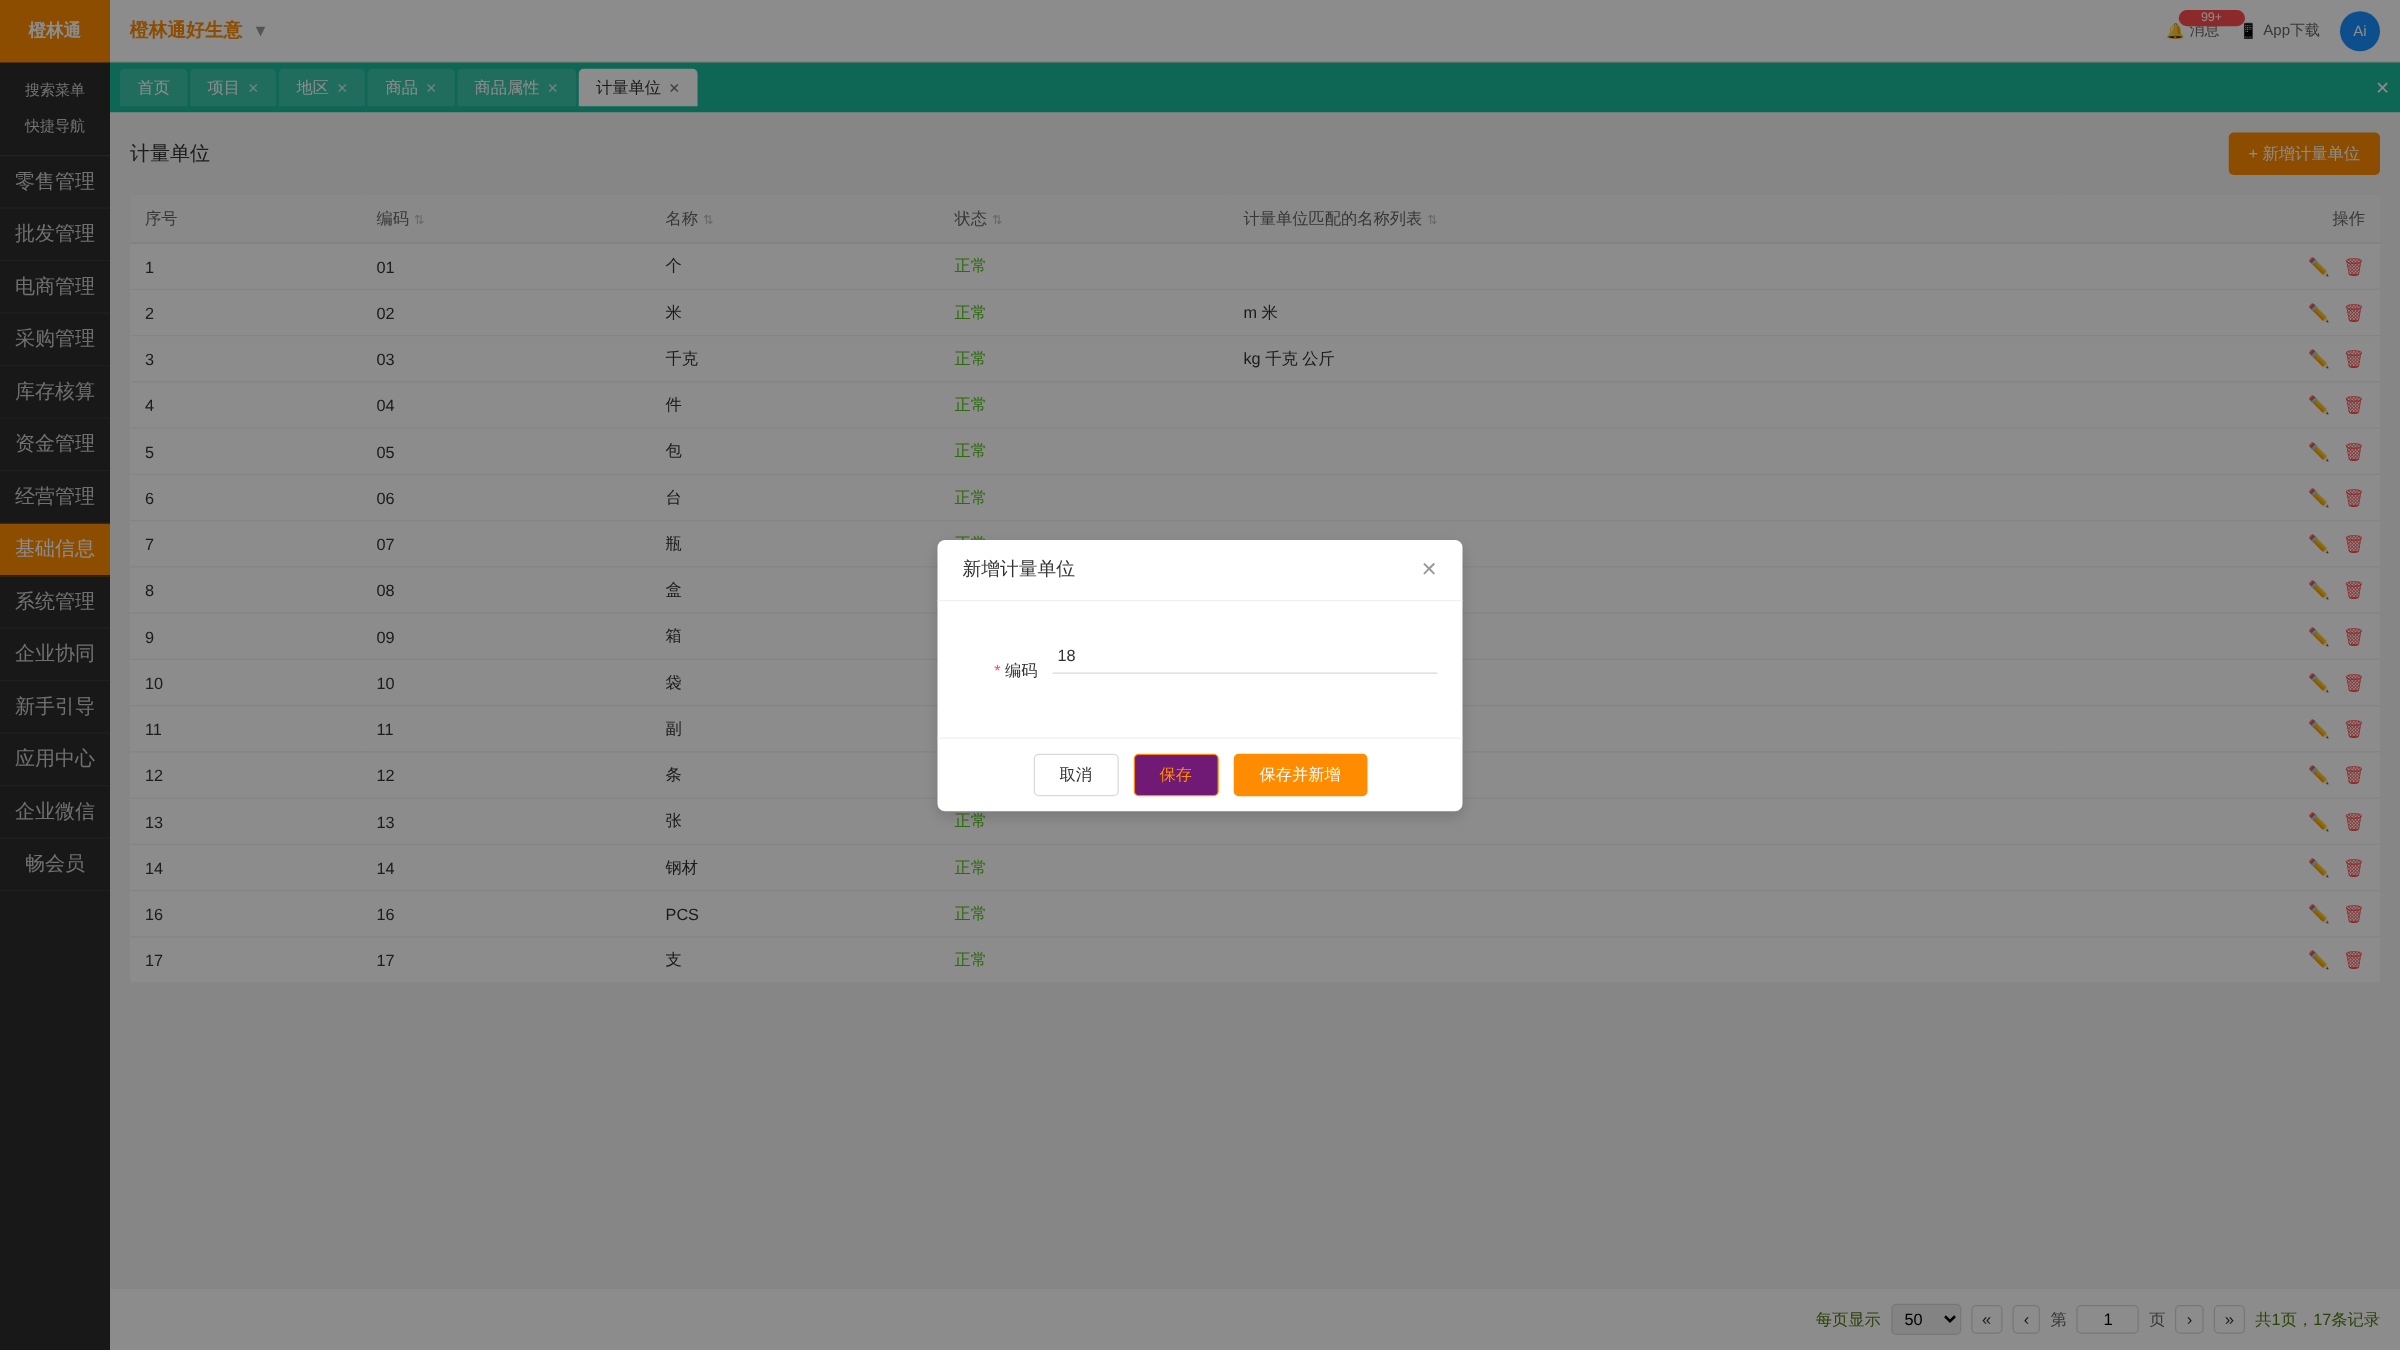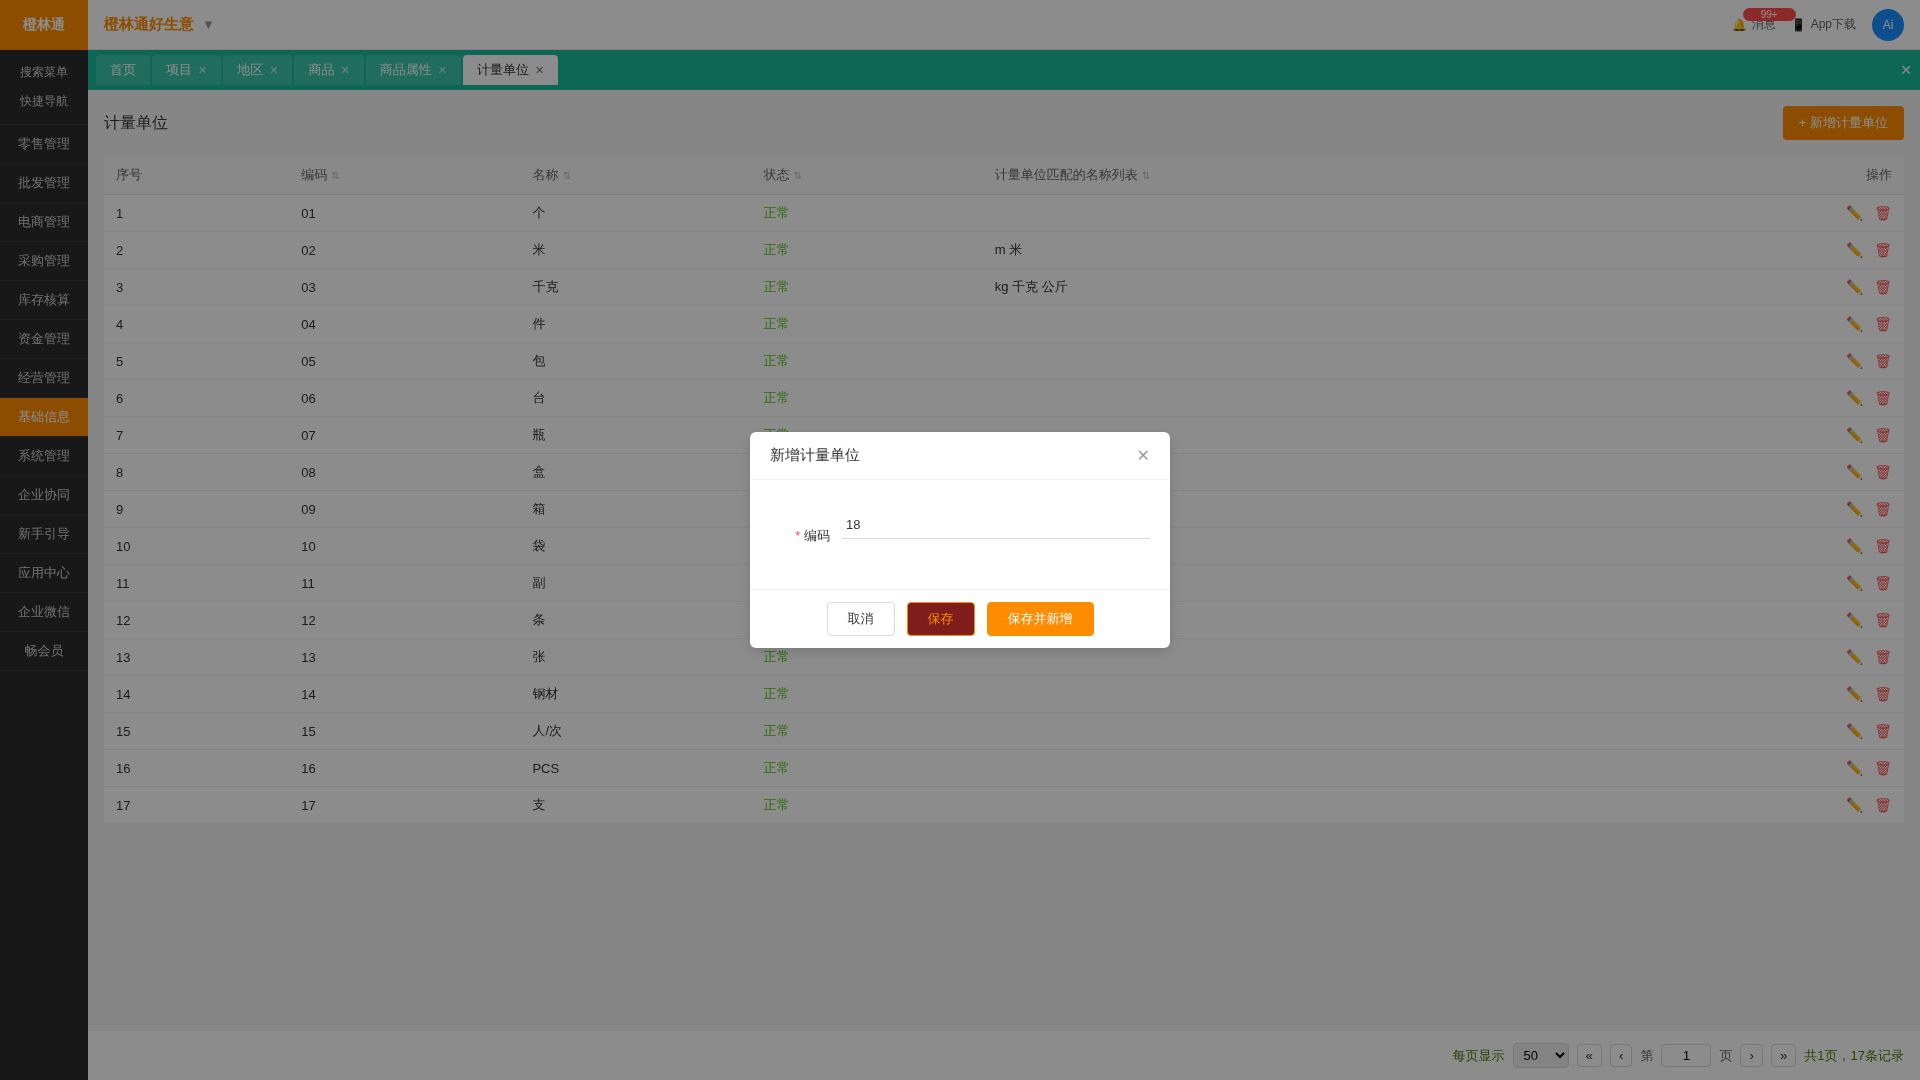--- a/index.html
+++ b/index.html
@@ -3,21 +3,21 @@
   <meta charset="utf-8">
   <style>
     * { box-sizing: border-box; margin: 0; padding: 0; }
     body { font-family: 'Microsoft YaHei', Arial, sans-serif; font-size: 13px; background: #f0f2f5; color: #333; display: flex; height: 1080px; width: 1920px; overflow: hidden; }
 
     
     .sidebar { width: 88px; background: #2d2d2d; color: #ccc; display: flex; flex-direction: column; flex-shrink: 0; height: 100%; }
     .sidebar-logo { height: 50px; display: flex; align-items: center; justify-content: center; background: #ff8c00; color: white; font-size: 14px; font-weight: bold; padding: 8px; }
     .sidebar-search { padding: 8px; border-bottom: 1px solid #444; }
     .sidebar-search-item { color: #ccc; font-size: 12px; padding: 6px 4px; cursor: pointer; text-align: center; }
-    .sidebar-nav-item { padding: 10px 6px; text-align: center; font-size: 13px; color: #ccc; cursor: pointer; border-bottom: 1px solid #3a3a3a; }
+    .sidebar-nav-item { padding: 10px 6px; text-align: center; font-size: 16px; color: #ccc; cursor: pointer; border-bottom: 1px solid #3a3a3a; }
     .sidebar-nav-item.active { background: #ff8c00; color: white; }
 
     
     .main { flex: 1; display: flex; flex-direction: column; overflow: hidden; }
 
     
     .topbar { height: 50px; background: white; display: flex; align-items: center; justify-content: space-between; padding: 0 16px; border-bottom: 1px solid #e8e8e8; flex-shrink: 0; }
     .topbar-left { display: flex; align-items: center; gap: 8px; }
     .topbar-right { display: flex; align-items: center; gap: 16px; }
     .topbar-notice { display: flex; align-items: center; gap: 4px; font-size: 12px; color: #666; cursor: pointer; position: relative; }
@@ -65,21 +65,21 @@
     .modal-title { font-size: 15px; font-weight: 500; color: #333; }
     .modal-close { cursor: pointer; color: #999; font-size: 16px; }
     .modal-body { padding: 24px 20px; }
     .form-row { display: flex; align-items: center; margin-bottom: 20px; }
     .form-label { width: 60px; text-align: right; margin-right: 12px; font-size: 13px; color: #333; margin-top: 23px; }
     .form-input { flex: 1; border: none; border-bottom: 1px solid #d9d9d9; padding: 6px 4px; font-size: 13px; outline: none; color: #333; }
     .form-input.active-input { border-bottom: 1px solid #ff8c00; }
     .form-input::placeholder { color: #bfbfbf; }
     .modal-footer { padding: 12px 20px; border-top: 1px solid #f0f0f0; display: flex; justify-content: center; gap: 12px; }
     .btn-cancel { border: 1px solid #d9d9d9; background: white; color: #333; padding: 7px 20px; border-radius: 4px; cursor: pointer; font-size: 13px; }
-    .btn-save { background: #7f1d1d; color: #ff8c00; border: 1px solid #ff8c00; padding: 7px 20px; border-radius: 4px; cursor: pointer; font-size: 13px; }
+    .btn-save { background: #701a75; color: #ff8c00; border: 1px solid #ff8c00; padding: 7px 20px; border-radius: 4px; cursor: pointer; font-size: 13px; }
     .btn-save-new { background: #ff8c00; color: white; border: 1px solid #ff8c00; padding: 7px 20px; border-radius: 4px; cursor: pointer; font-size: 13px; }
   </style>
 </head>
 <body>
 
 <div class="sidebar">
   <div class="sidebar-logo">
     <span>橙林通</span>
   </div>
   <div class="sidebar-search">
@@ -351,33 +351,20 @@
               <td class="status-normal">正常</td>
               <td></td>
               <td style="text-align: right;">
       <div class="action-icons" style="justify-content:flex-end;">
         <span class="action-icon">✏️</span>
         <span class="action-icon delete">🗑</span>
       </div>
     </td>
             </tr>
             <tr>
-              <td>15</td>
-              <td>15</td>
-              <td>人/次</td>
-              <td class="status-normal">正常</td>
-              <td></td>
-              <td style="text-align: right;">
-      <div class="action-icons" style="justify-content:flex-end;">
-        <span class="action-icon">✏️</span>
-        <span class="action-icon delete">🗑</span>
-      </div>
-    </td>
-            </tr>
-            <tr>
               <td>16</td>
               <td>16</td>
               <td>PCS</td>
               <td class="status-normal">正常</td>
               <td></td>
               <td style="text-align: right;">
       <div class="action-icons" style="justify-content:flex-end;">
         <span class="action-icon">✏️</span>
         <span class="action-icon delete">🗑</span>
       </div>

